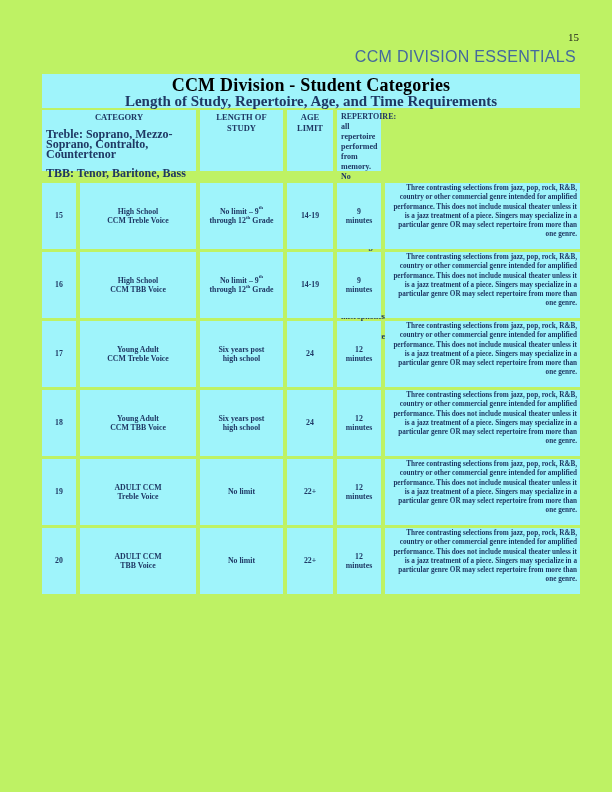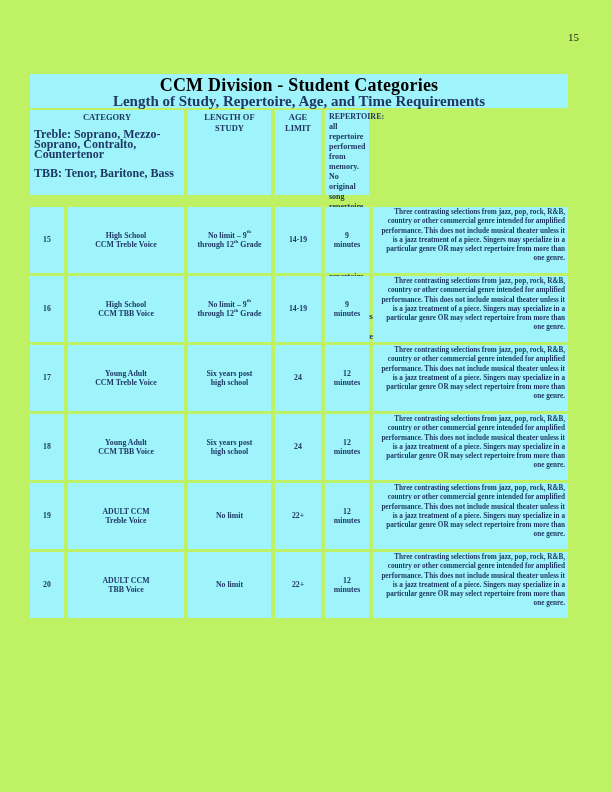--- a/index.html
+++ b/index.html
@@ -14,37 +14,37 @@
   .page-num {
     position:absolute; top:31px; right:33px;
     font-size:11px; color:#1a1a1a;
   }
   .doc-title {
     position:absolute; top:48px; right:36px;
     font-family:"Liberation Sans", sans-serif;
     font-size:16px; letter-spacing:0.3px;
     color:#44699d;
   }
-  .band { position:absolute; left:30px; top:74px; width:538px; }
+  .band { position:absolute; left:42px; top:74px; width:538px; }
   .cell { background:#9ff4fb; color:#1f3864; box-sizing:border-box; }
 
   .title-cell { height:34px; text-align:center; }
   .band-title {
     font-size:18px; font-weight:bold; color:#000000;
     line-height:20px; padding-top:1px; letter-spacing:0.2px;
   }
   .band-subtitle { font-size:15px; font-weight:bold; line-height:13px; color:#1f3864; }
 
   .hdr-grid {
     margin-top:2px;
     display:grid;
     grid-template-columns:154px 83px 46px 44px 195px;
     column-gap:4px;
   }
-  .hdr-cell { height:85px; font-weight:bold; padding:2px 4px; }
+  .hdr-cell { height:61px; font-weight:bold; padding:2px 4px; }
   .cat-label { text-align:center; font-size:8.5px; }
   .cat-note  { text-align:left; font-size:12px; line-height:10px; margin-top:7px; }
   .cat-note2 { margin-top:9px; }
   .hdr-center { text-align:center; font-size:8.5px; line-height:10.5px; }
   .rep-hdr { font-size:8px; line-height:10px; text-align:left; }
 
   .body-grid {
     margin-top:12px;
     display:grid;
     grid-template-columns:34px 116px 83px 46px 44px 195px;
@@ -64,20 +64,21 @@
     text-align:right; padding:1px 3px 0 3px;
   }
   sup.ord { font-size:5px; position:relative; top:-0.5px; vertical-align:super; line-height:0; }
 </style>
 </head>
 <body>
 
 <div class="page">
 
   <div class="page-num">15</div>
+  <div class="doc-title">CCM DIVISION ESSENTIALS</div>
 
   <div class="band">
 
     <div class="cell title-cell">
       <div class="band-title">CCM Division - Student Categories</div>
       <div class="band-subtitle">Length of Study, Repertoire, Age, and Time Requirements</div>
     </div>
 
     <div class="hdr-grid">
       <div class="cell hdr-cell">

